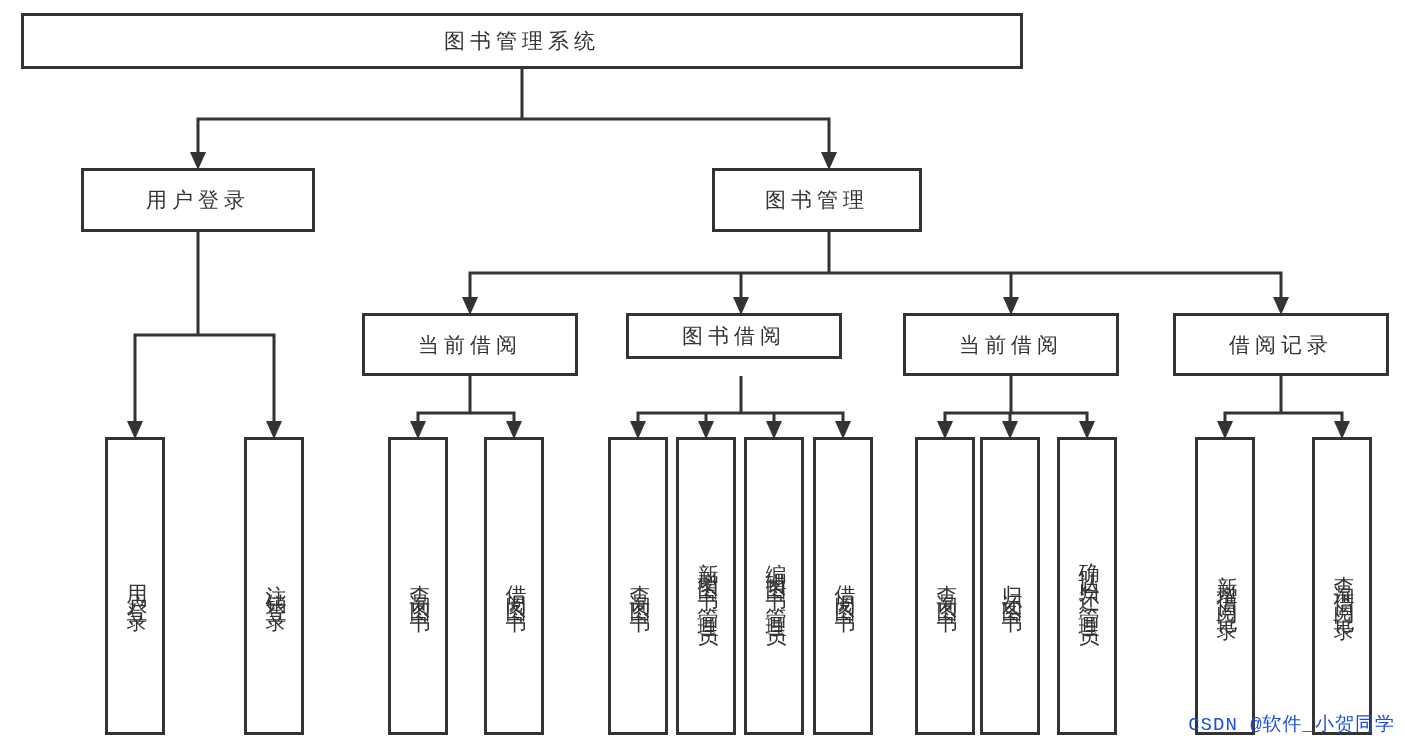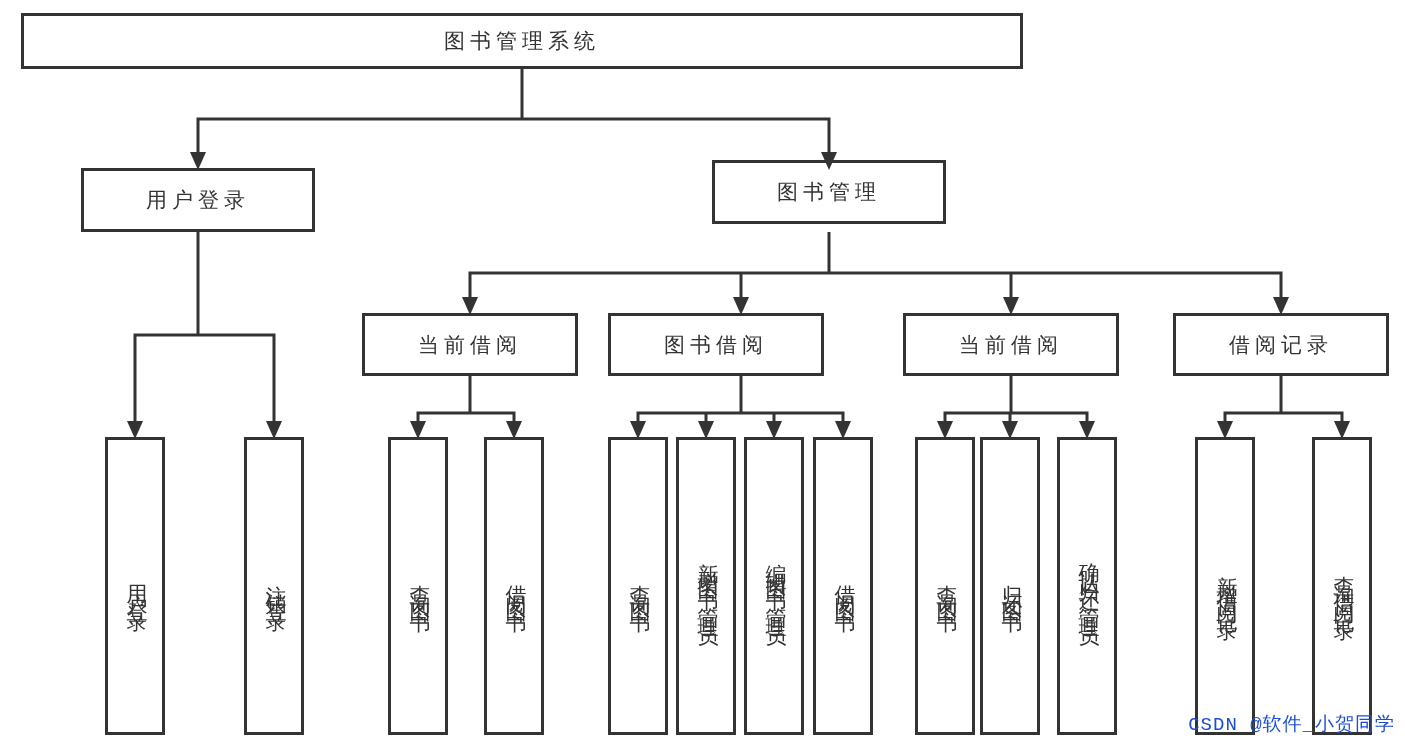--- a/index.html
+++ b/index.html
@@ -104,24 +104,24 @@
     <polygon points="937,421 953,421 945,439"></polygon>
     <polygon points="1002,421 1018,421 1010,439"></polygon>
     <polygon points="1079,421 1095,421 1087,439"></polygon>
     <polygon points="1217,421 1233,421 1225,439"></polygon>
     <polygon points="1334,421 1350,421 1342,439"></polygon>
   </svg>
 
   <div class="box h" style="left:21px; top:13px; width:1002px; height:56px;">图书管理系统</div>
 
   <div class="box h" style="left:81px; top:168px; width:234px; height:64px;">用户登录</div>
-  <div class="box h" style="left:712px; top:160px; width:234px; height:64px;">图书管理</div>
+  <div class="box h" style="left:712px; top:168px; width:210px; height:64px;">图书管理</div>
 
   <div class="box h" style="left:362px; top:313px; width:216px; height:63px;">当前借阅</div>
-  <div class="box h" style="left:608px; top:313px; width:216px; height:63px;">图书借阅</div>
+  <div class="box h" style="left:626px; top:313px; width:216px; height:46px;">图书借阅</div>
   <div class="box h" style="left:903px; top:313px; width:216px; height:63px;">当前借阅</div>
   <div class="box h" style="left:1173px; top:313px; width:216px; height:63px;">借阅记录</div>
 
   <div class="box v" style="left:105px; top:437px; width:60px; height:298px;">用户登录</div>
   <div class="box v" style="left:244px; top:437px; width:60px; height:298px;">注销登录</div>
 
   <div class="box v" style="left:388px; top:437px; width:60px; height:298px;">查询图书</div>
   <div class="box v" style="left:484px; top:437px; width:60px; height:298px;">借阅图书</div>
 
   <div class="box v" style="left:608px; top:437px; width:60px; height:298px;">查询图书</div>

